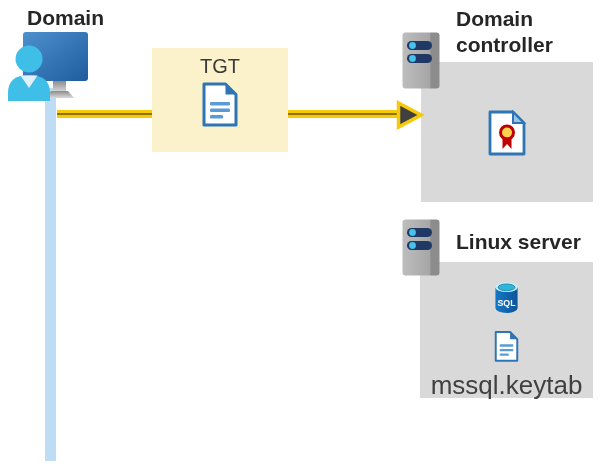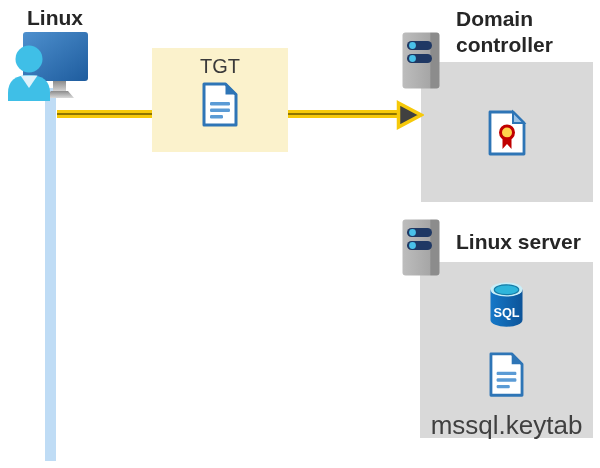--- a/index.html
+++ b/index.html
@@ -62,21 +62,21 @@
     z-index: 2;
   }
   .zone-dc {
     left: 421px; top: 62px;
     width: 172px; height: 140px;
     display: flex; justify-content: center;
     padding-top: 47px;
   }
   .zone-linux {
     left: 420px; top: 262px;
-    width: 173px; height: 176px;
+    width: 173px; height: 136px;
     display: flex; flex-direction: column; align-items: center;
     padding-top: 20px;
   }
   .zone-linux .gap-a { height: 25px; }
   .zone-linux .gap-b { height: 15px; }
 
   .client-label { left: 27px; top: 5px; z-index: 4; }
   .client-art  { left: 3px;  top: 26px; z-index: 3; }
 
   .server-icon-dc    { left: 402px; top: 32px;  z-index: 4; }
@@ -106,21 +106,21 @@
   <div class="abs client-line"></div>
 
   <div class="abs arrow-shaft"></div>
 
   <div class="abs arrow-head">
     <svg width="28" height="30" viewBox="0 0 28 30">
       <polygon points="2.5,3 25,15 2.5,27" fill="#404040" stroke="#f6c90a" stroke-width="3.5" stroke-linejoin="miter"></polygon>
     </svg>
   </div>
 
-  <div class="abs title client-label">Linux</div>
+  <div class="abs title client-label">Domain</div>
 
   <div class="abs client-art">
     <svg width="95" height="76" viewBox="0 0 95 76">
       <defs>
         <linearGradient id="monGrad" x1="0" y1="0" x2="1" y2="1">
           <stop offset="0" stop-color="#4e90ce"></stop>
           <stop offset="1" stop-color="#1e5c9e"></stop>
         </linearGradient>
         <linearGradient id="standGrad" x1="0" y1="0" x2="0" y2="1">
           <stop offset="0" stop-color="#8c8c8c"></stop>

